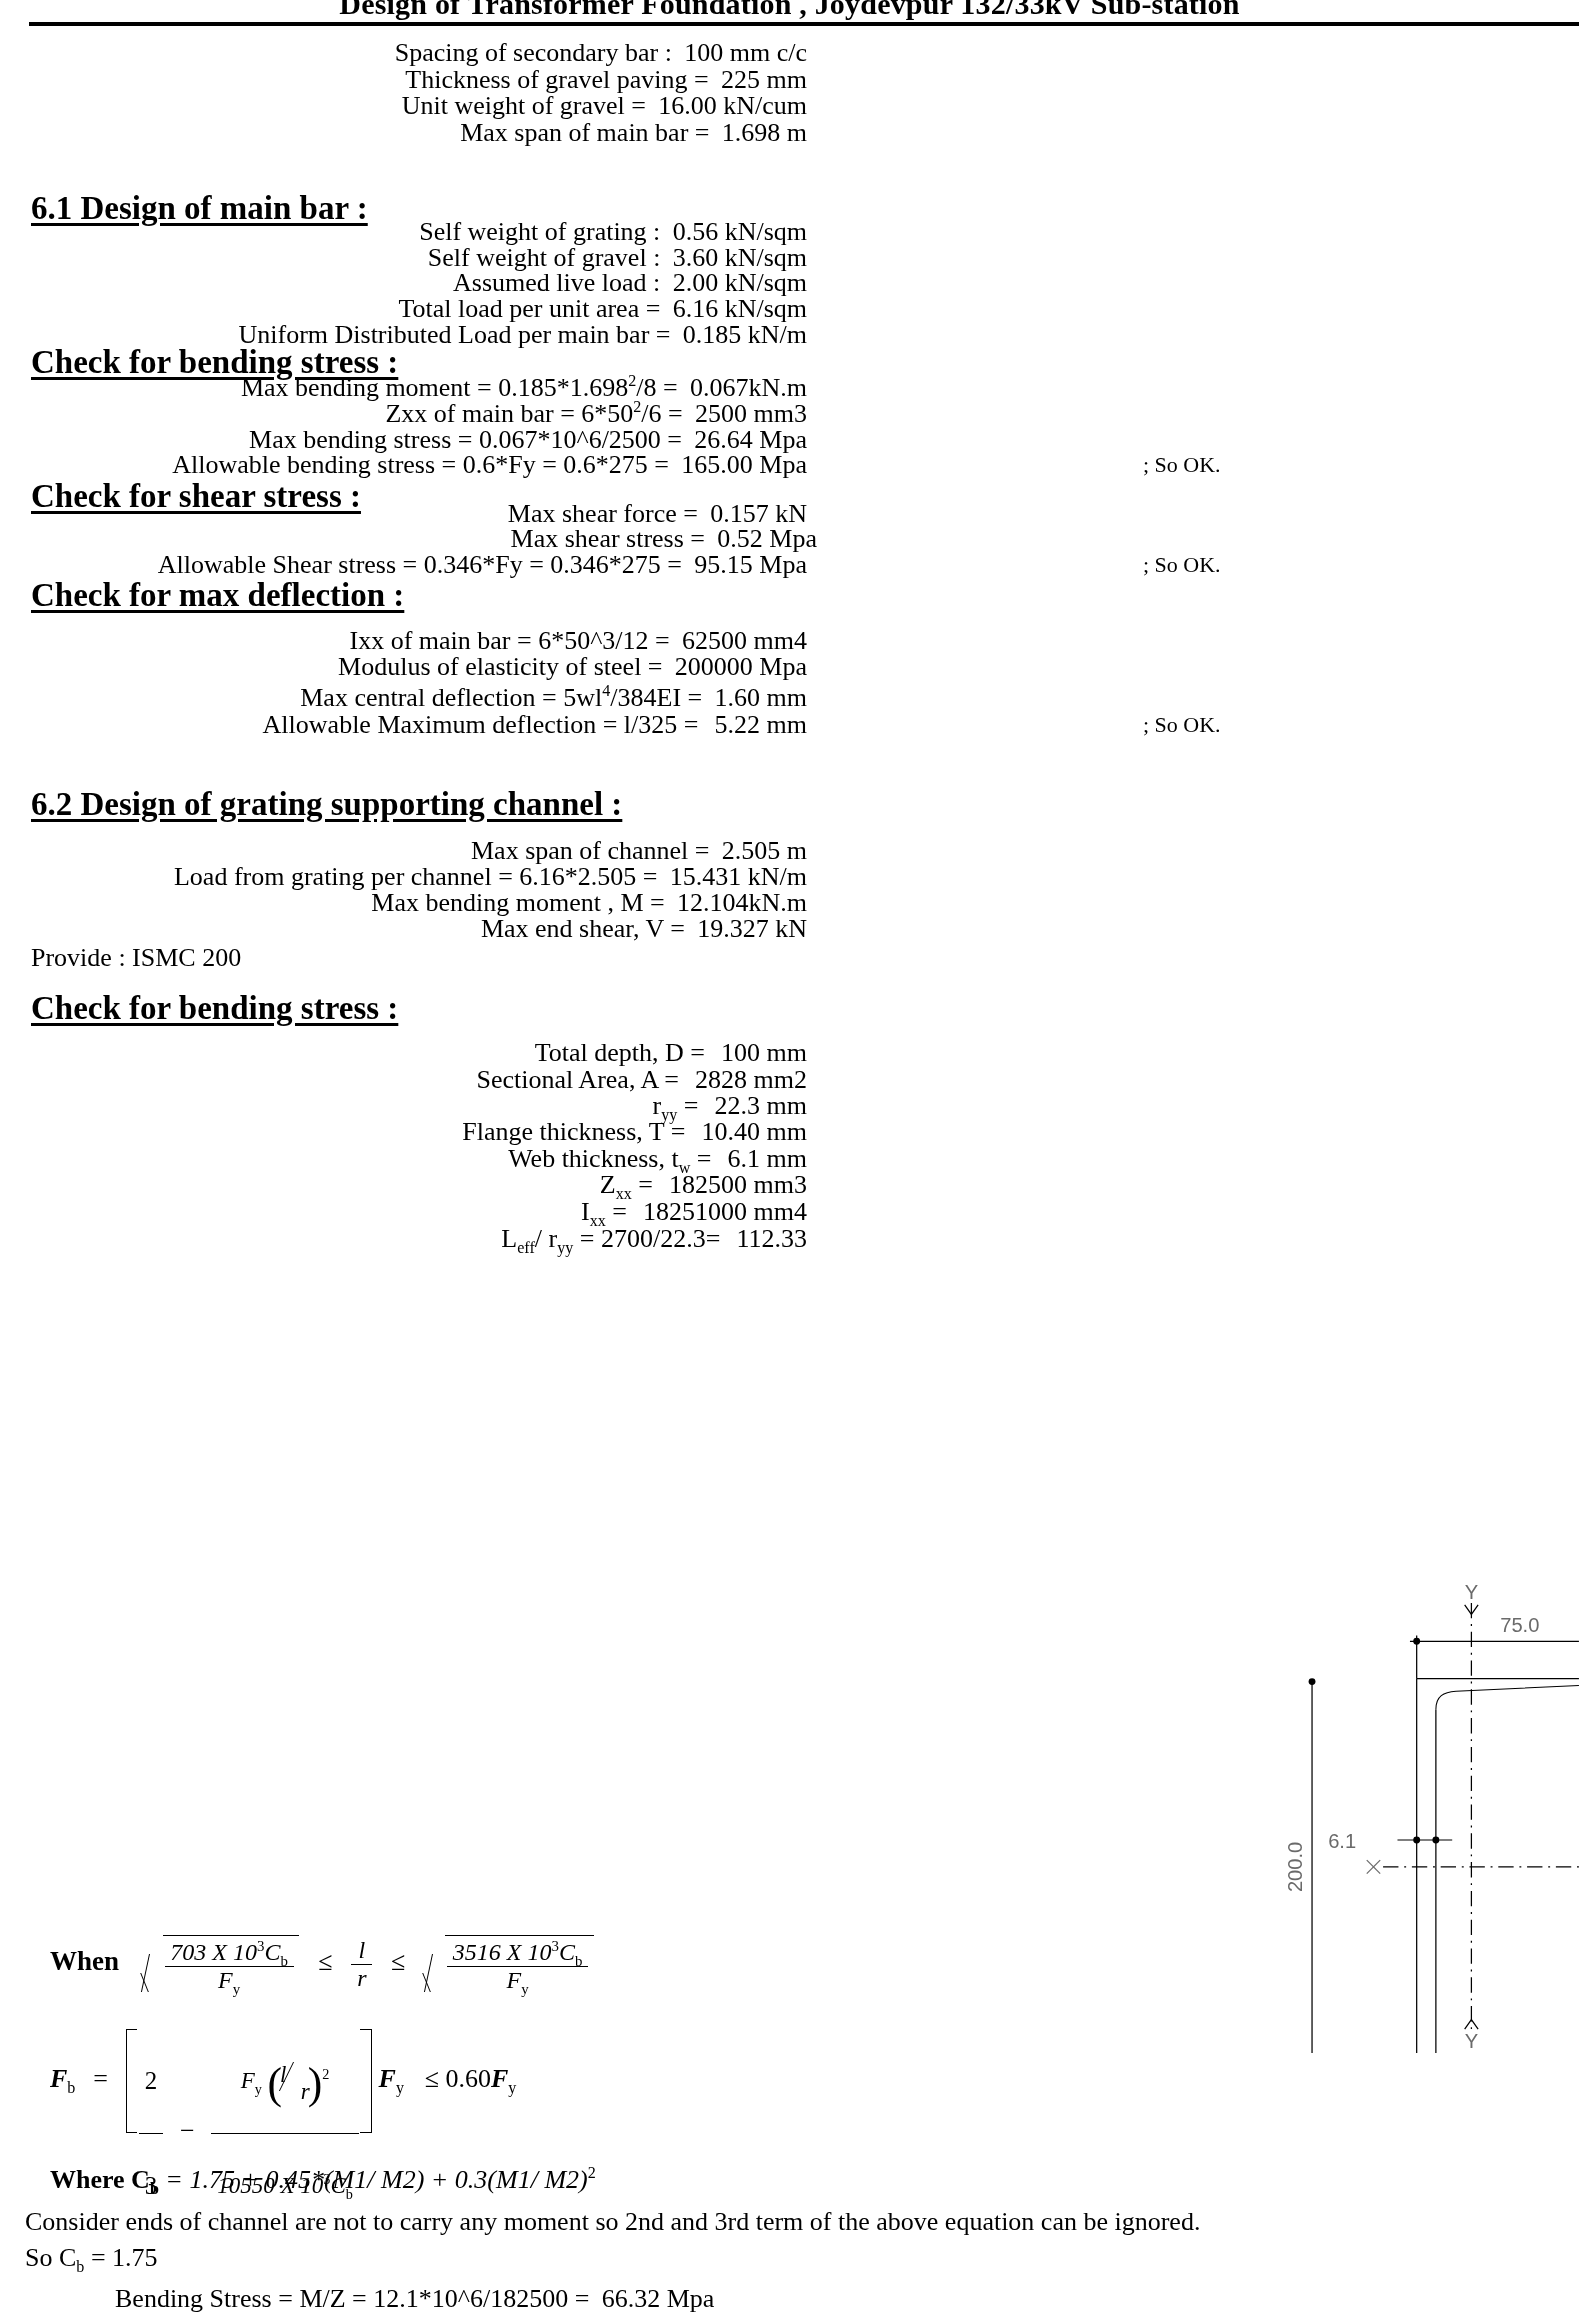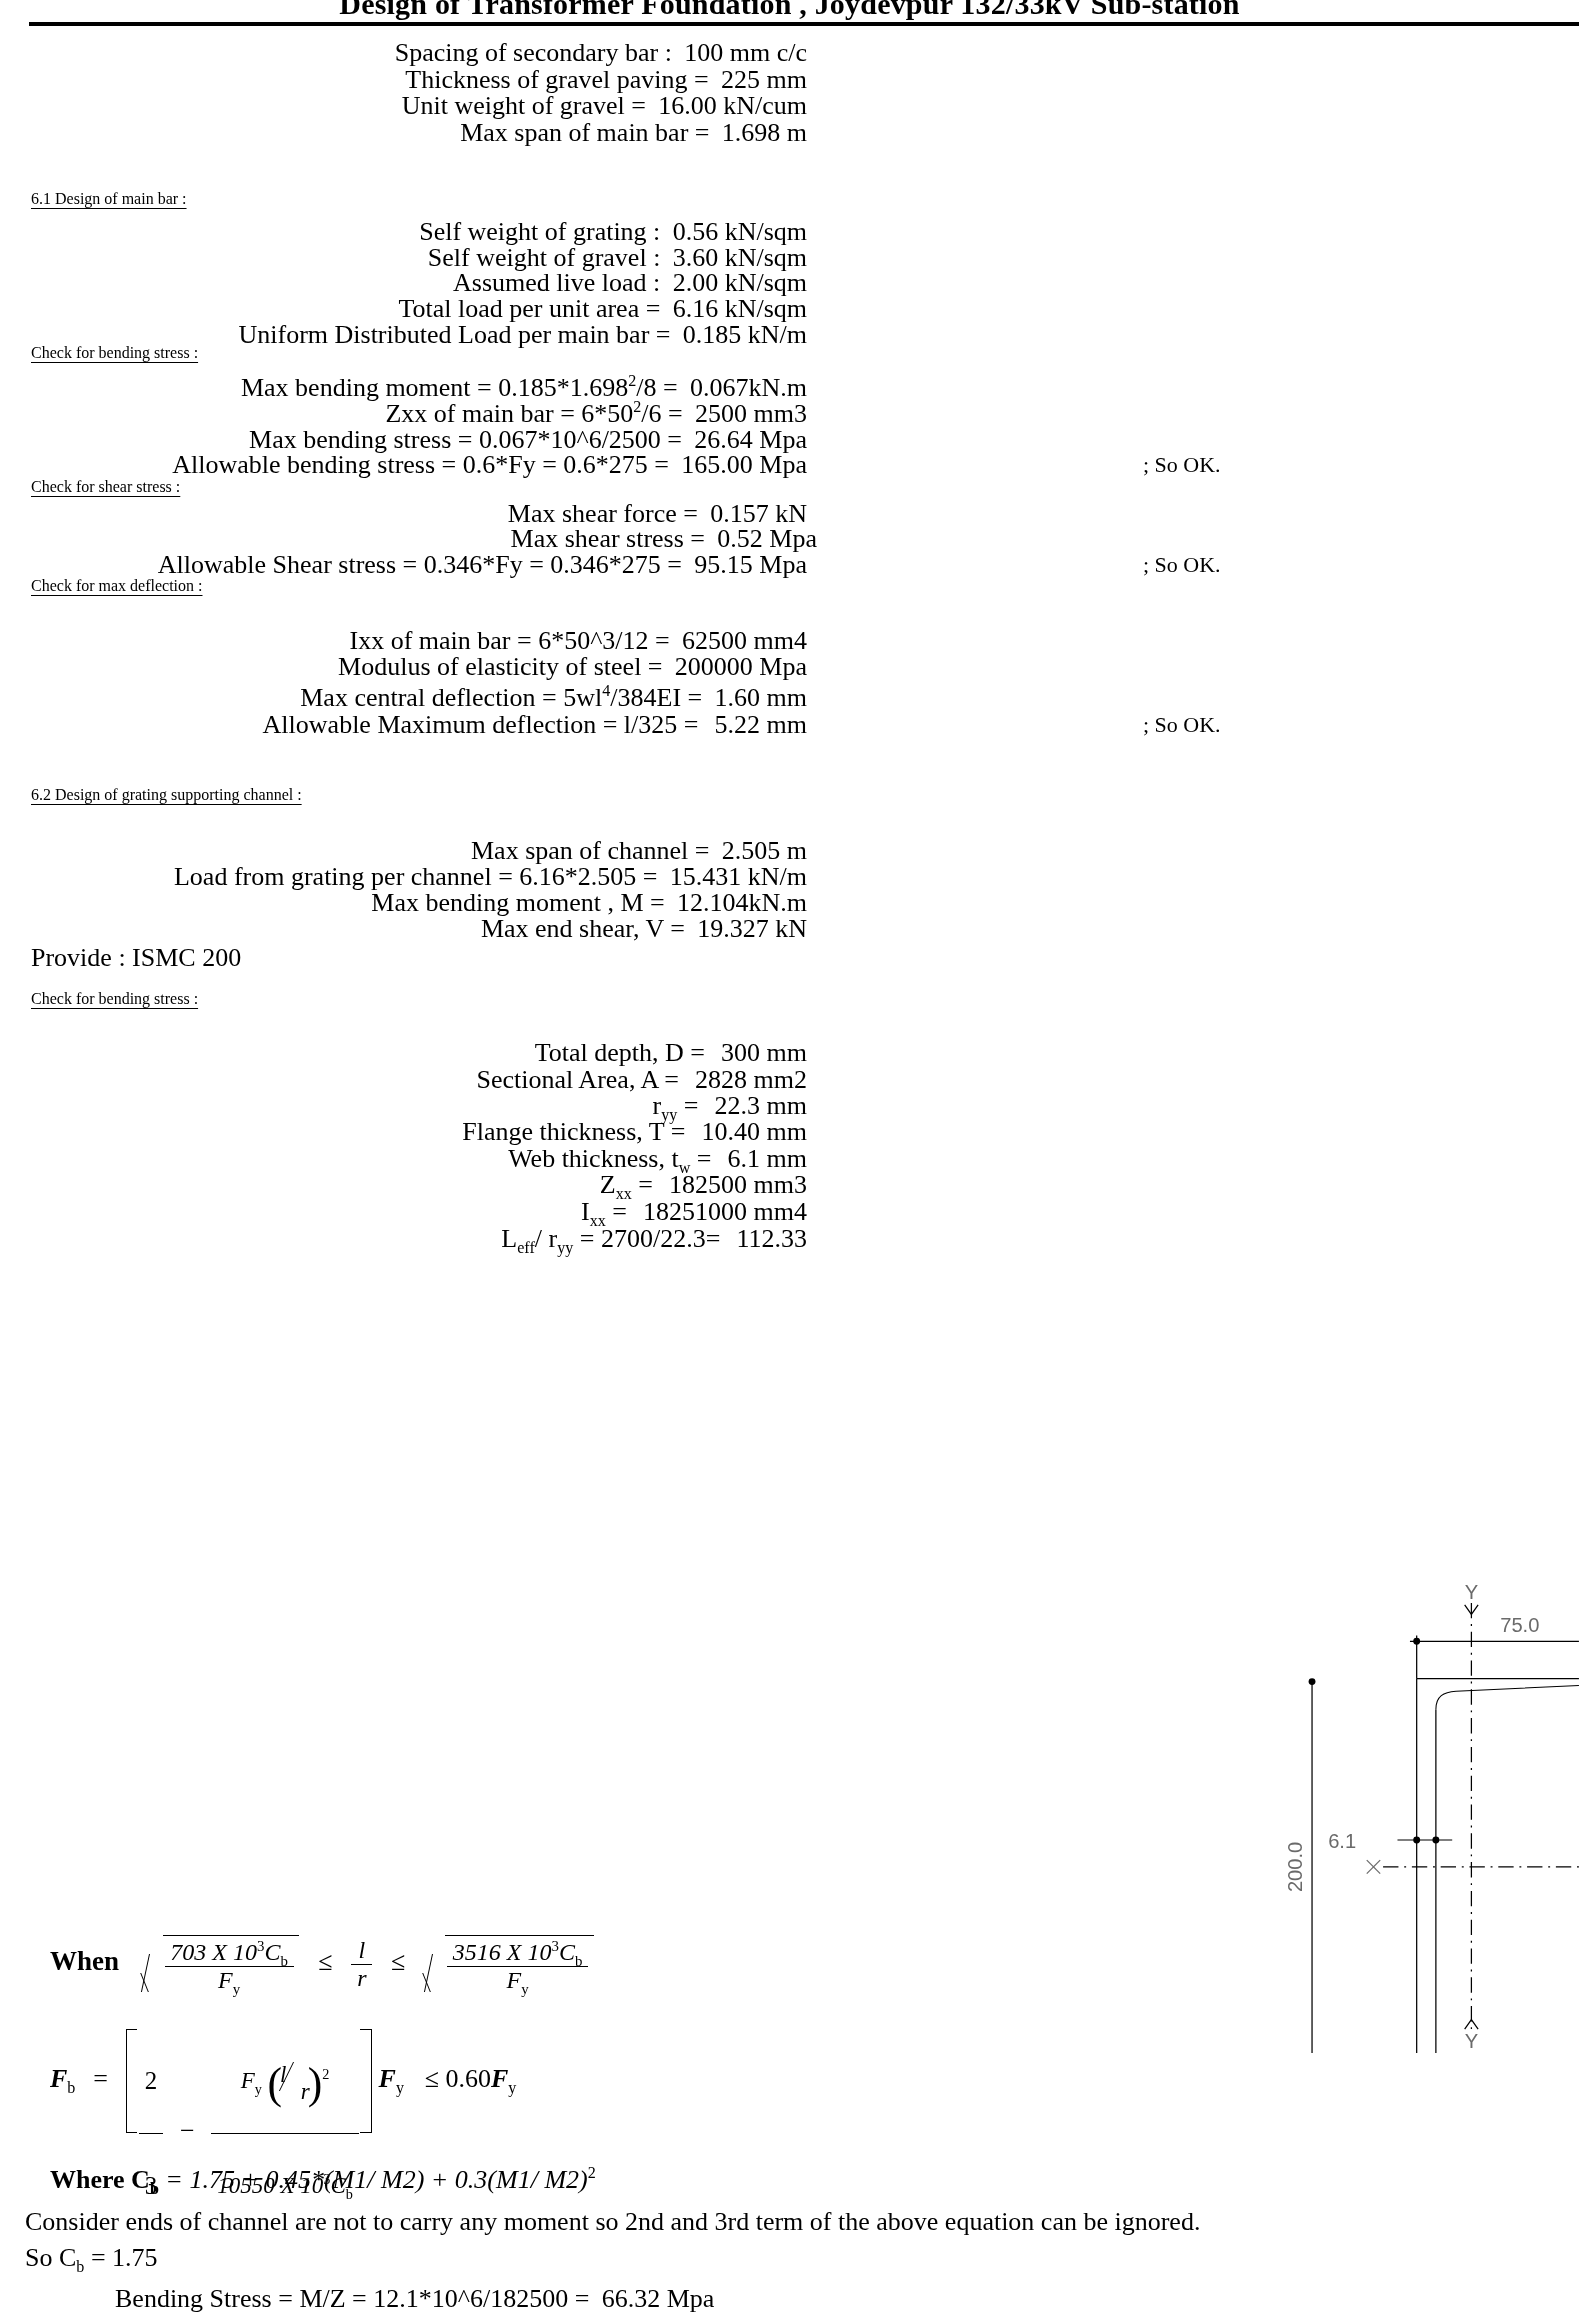--- a/index.html
+++ b/index.html
@@ -14,21 +14,21 @@
   .hdr{position:absolute;left:0;top:-13.4px;width:1579px;text-align:center;}
   .hdr-title{
     font-size:30px;font-weight:bold;letter-spacing:0.2px;white-space:nowrap;
   }
   .hdr-rule{position:absolute;left:29px;top:22px;width:1551px;height:3.8px;background:#000;}
 
   
   .eq{position:absolute;white-space:nowrap;font-size:26px;line-height:1;
       text-align:right;}
 
-  .heading{position:absolute;white-space:nowrap;font-size:16px;font-weight:normal;
+  .heading{position:absolute;white-space:nowrap;font-size:33px;font-weight:bold;
            text-decoration:underline;text-underline-offset:3.8px;}
   .plain{position:absolute;white-space:nowrap;font-size:26px;}
   .ok{position:absolute;white-space:nowrap;font-size:22px;}
 
   sup{font-size:.62em;vertical-align:super;line-height:0;}
   sub{font-size:.62em;vertical-align:sub;line-height:0;}
 
   
   .math{position:absolute;font-family:"Liberation Serif",'DejaVu Serif',serif;}
   .mi{font-style:italic;}
@@ -192,21 +192,21 @@
     <span>Max end shear, V =</span>
     <span style="display:inline-block;width:5.8px;"></span><span>19.327 kN</span>
   </div>
 
   <div class="plain" style="left:31px;top:943px;">Provide : ISMC 200</div>
 
   <div class="heading" style="left:31px;top:990px;">Check for bending stress :</div>
 
   <div class="eq" style="left:0;top:1040px;width:807px;">
     <span>Total depth, D =</span>
-    <span style="display:inline-block;width:9.6px;"></span><span>300 mm</span>
+    <span style="display:inline-block;width:9.6px;"></span><span>100 mm</span>
   </div>
   <div class="eq" style="left:0;top:1067px;width:807px;">
     <span>Sectional Area, A =</span>
     <span style="display:inline-block;width:9.6px;"></span><span>2828 mm2</span>
   </div>
   <div class="eq" style="left:0;top:1093px;width:807px;">
     <span>r</span><sub>yy</sub><span> =</span>
     <span style="display:inline-block;width:9.6px;"></span><span>22.3 mm</span>
   </div>
   <div class="eq" style="left:0;top:1119px;width:807px;">

